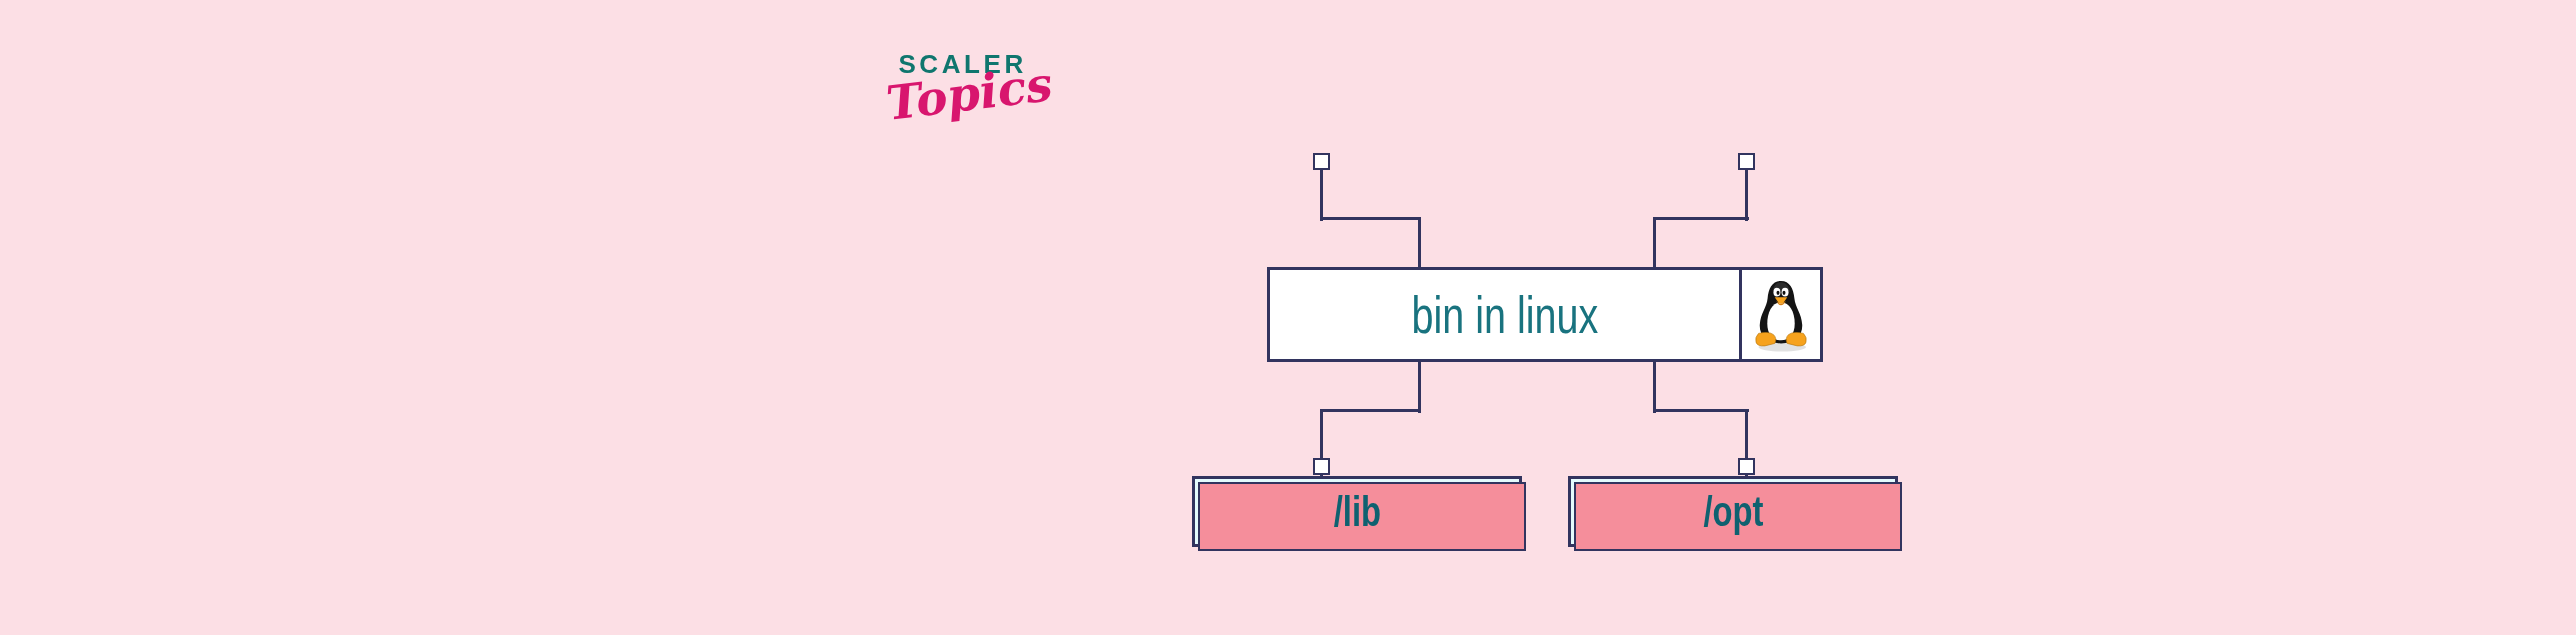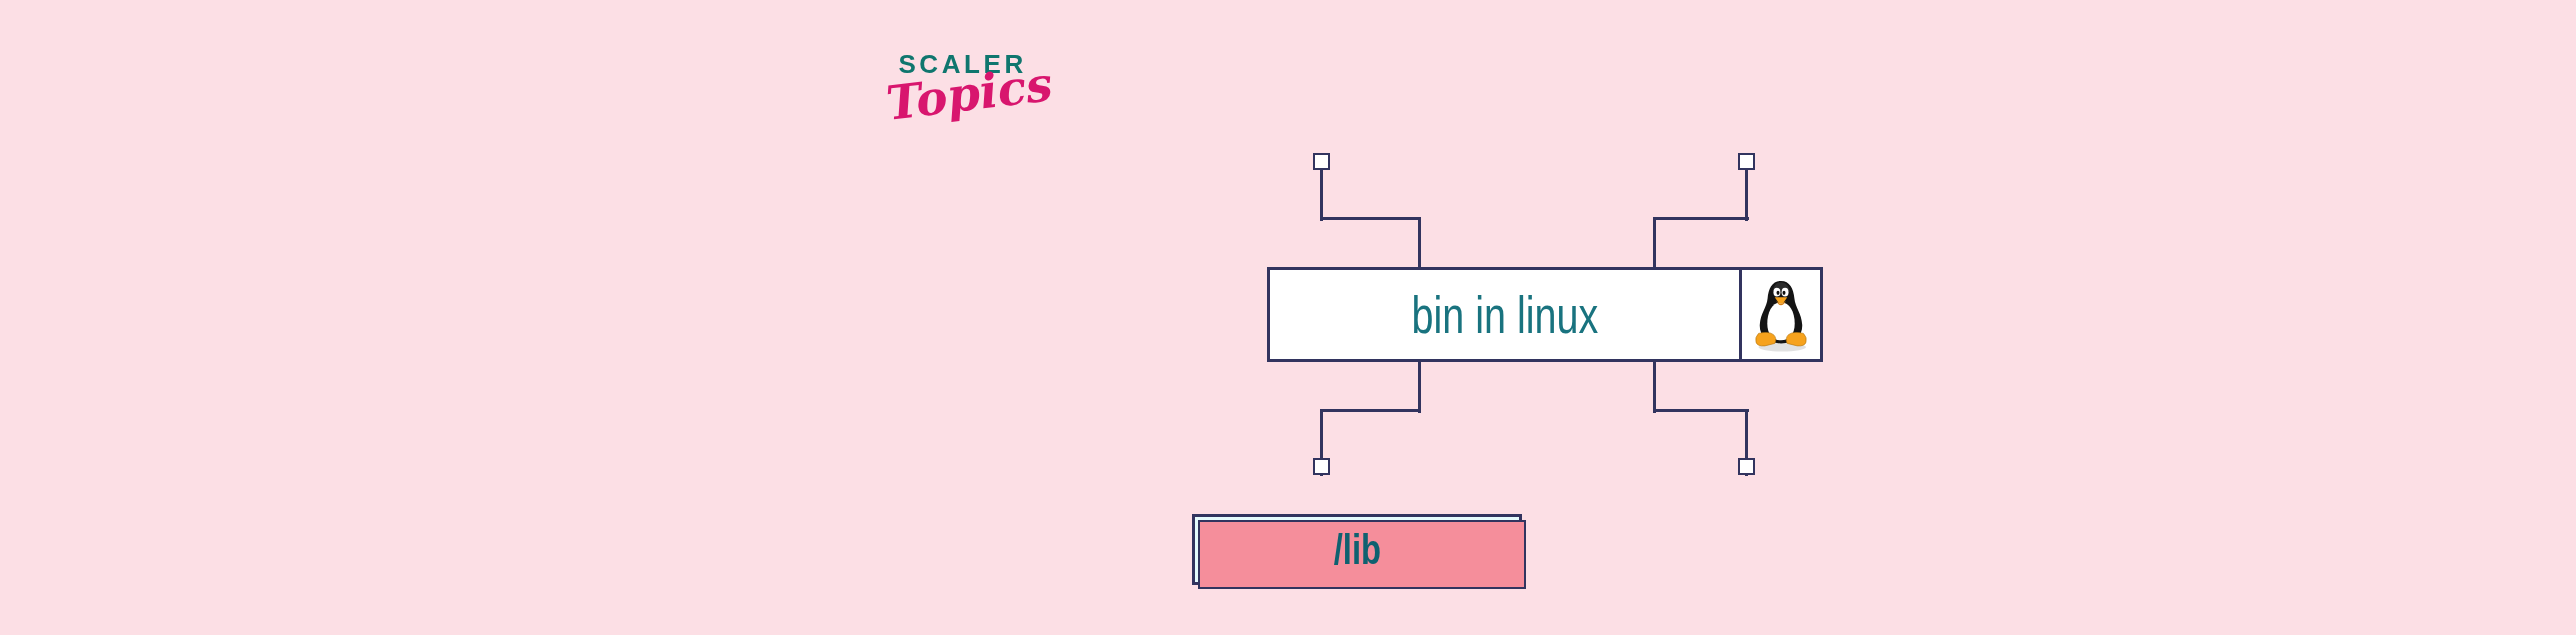--- a/index.html
+++ b/index.html
@@ -45,21 +45,21 @@
     z-index: -1;
   }
   .node-label {
     font-size: 42px; font-weight: 700;
     color: #0f6170;
     transform: scaleX(0.78);
     white-space: nowrap;
   }
   #node-bin  { left: 1192px; top: 83px; width: 331px; height: 71px; }
   #node-sbin { left: 1568px; top: 83px; width: 334px; height: 71px; }
-  #node-lib  { left: 1192px; top: 476px; width: 330px; height: 71px; margin-top: 38px; }
+  #node-lib  { left: 1192px; top: 476px; width: 330px; height: 71px; }
   #node-opt  { left: 1568px; top: 476px; width: 330px; height: 71px; }
 
   
   .central {
     position: absolute;
     left: 1267px; top: 267px; width: 556px; height: 95px;
     background: #ffffff;
     border: 3.1px solid #32345f;
     box-sizing: border-box;
     display: flex;
@@ -126,20 +126,24 @@
   <div class="anchor" style="left:1313px; top:458px;"></div>
   <div class="anchor" style="left:1738px; top:458px;"></div>
 
 
 
   <div class="node" id="node-lib">
     <div class="shadow"></div>
     <span class="node-label">/lib</span>
   </div>
 
+  <div class="node" id="node-opt">
+    <div class="shadow"></div>
+    <span class="node-label">/opt</span>
+  </div>
 
   <div class="central">
     <div class="central-text-cell">
       <span class="central-label">bin in linux</span>
     </div>
     <div class="central-icon-cell">
       <svg viewBox="0 0 100 125" xmlns="http://www.w3.org/2000/svg">
 
         <ellipse cx="52" cy="114" rx="38" ry="7" fill="#c9c9c9" opacity="0.55"></ellipse>
 

